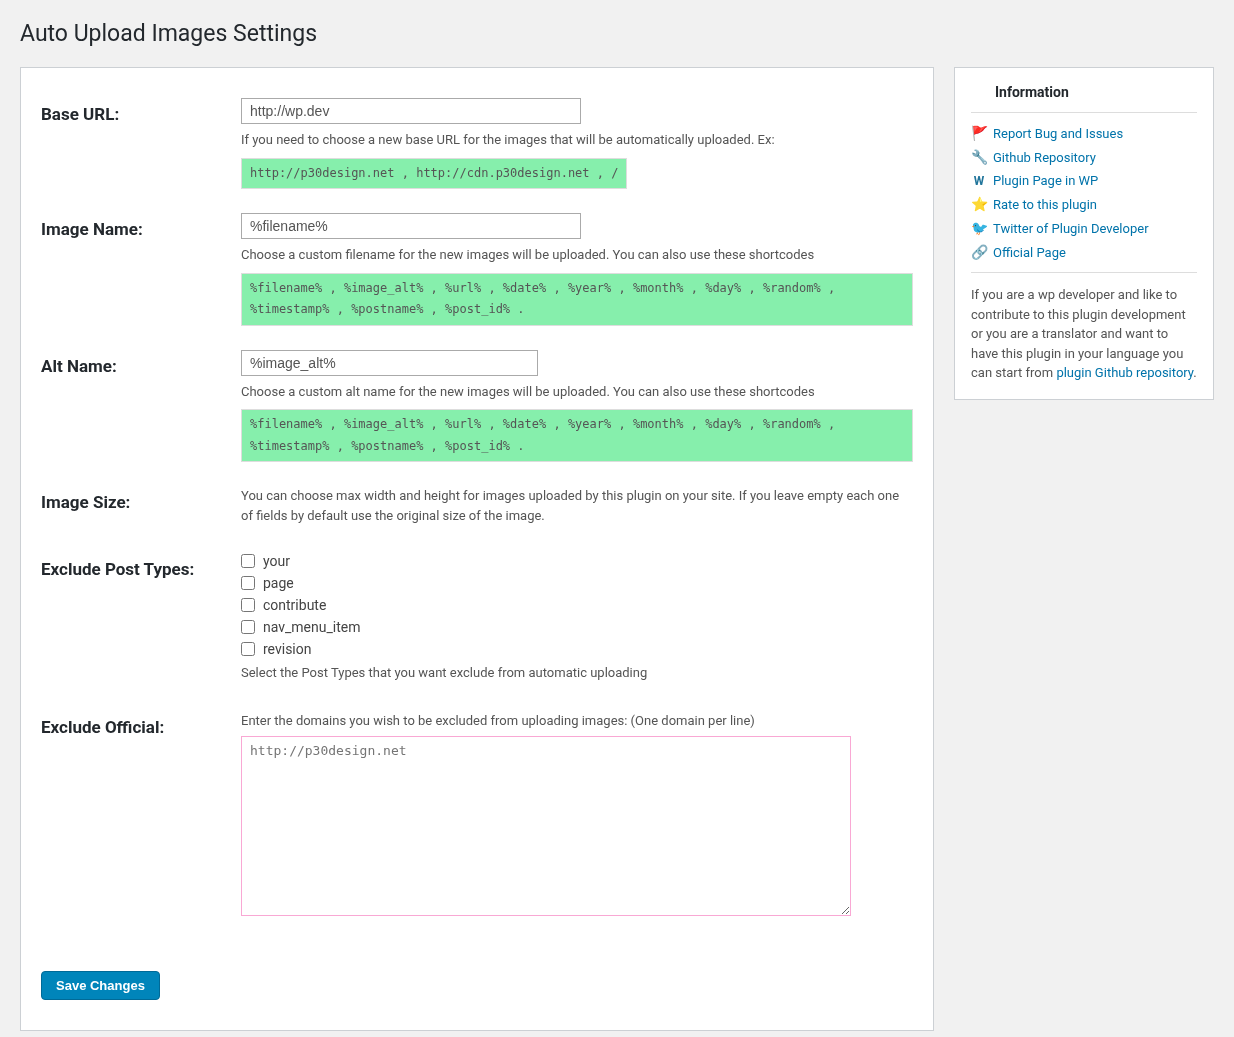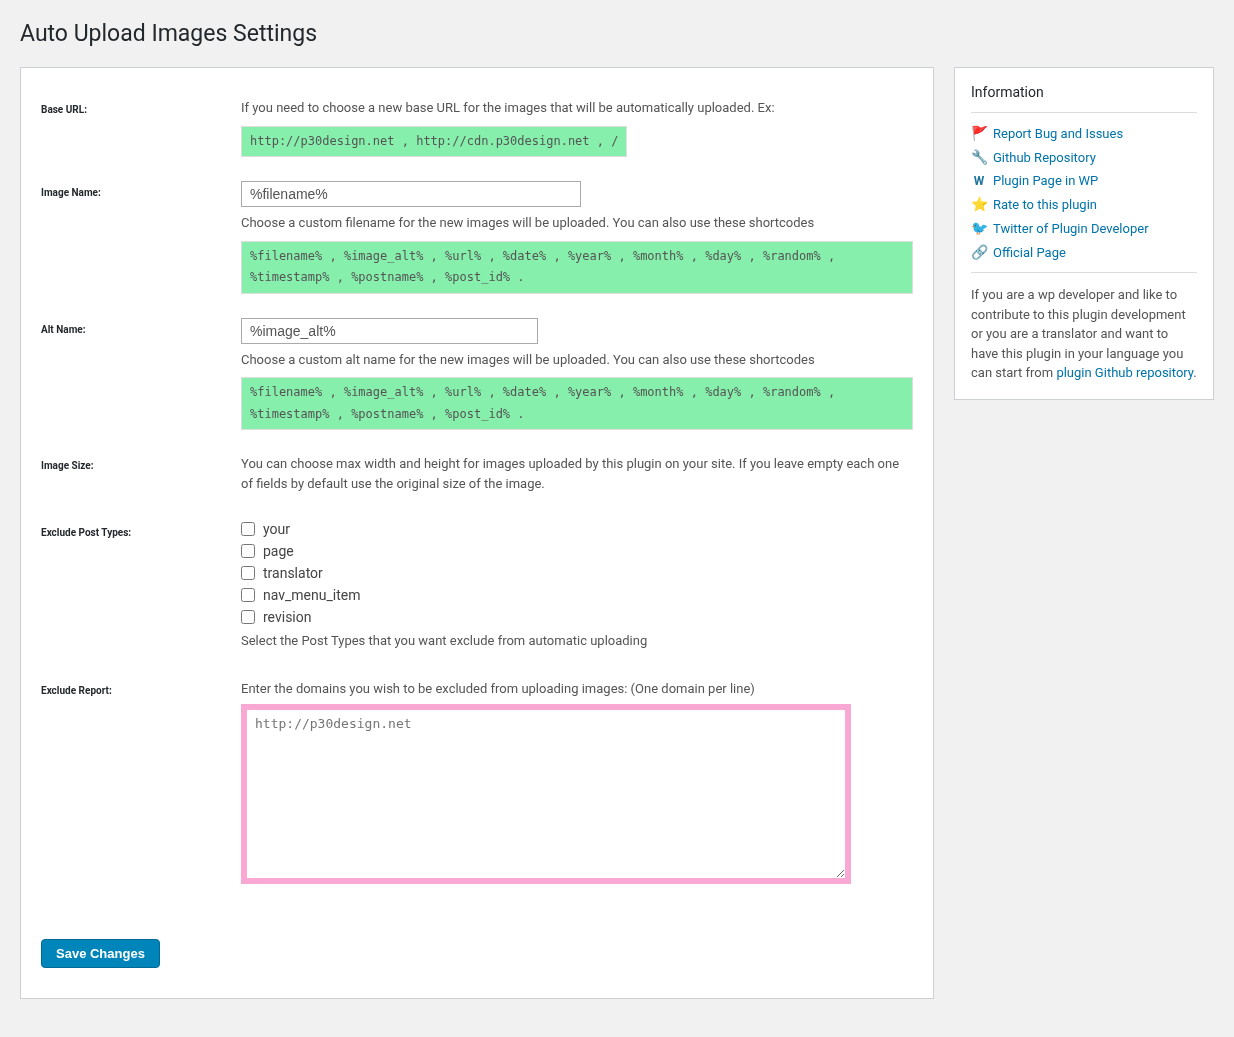--- a/index.html
+++ b/index.html
@@ -28,23 +28,24 @@
       padding: 30px 20px;
     }
     .sidebar {
       width: 260px;
       background: #fff;
       border: 1px solid #ccd0d4;
       padding: 16px;
     }
     .sidebar h3 {
       font-size: 14px;
-      font-weight: 400;
+      font-weight: 700;
       color: #23282d;
       margin-bottom: 12px;
+      margin-left: 24px;
     }
     .sidebar-divider {
       border: none;
       border-top: 1px solid #ddd;
       margin: 12px 0;
     }
     .sidebar-link {
       display: flex;
       align-items: center;
       gap: 6px;
@@ -74,21 +75,21 @@
     
     .form-row {
       display: flex;
       margin-bottom: 24px;
       align-items: flex-start;
     }
     .form-label {
       width: 200px;
       min-width: 200px;
       font-weight: 700;
-      font-size: 10px;
+      font-size: 17px;
       color: #23282d;
       padding-top: 6px;
     }
     .form-field {
       flex: 1;
     }
     .form-field input[type="text"] {
       width: 340px;
       padding: 4px 8px;
       border: 1px solid #aaa;
@@ -141,21 +142,21 @@
     .checkbox-item input[type="checkbox"] {
       width: 14px;
       height: 14px;
     }
     
     .form-field textarea {
       width: 100%;
       max-width: 610px;
       height: 180px;
       padding: 6px 8px;
-      border: 6px solid #f9a8d4;
+      border: 1px solid #f9a8d4;
       font-size: 13px;
       color: #999;
       font-family: monospace;
       resize: vertical;
     }
     
     .save-btn {
       background: #0085ba;
       color: #fff;
       border: 1px solid #006a97;
@@ -173,20 +174,21 @@
 <h1>Auto Upload Images Settings</h1>
 
 <div class="main-layout">
 
   <div class="main-panel">
 
     
     <div class="form-row">
       <div class="form-label">Base URL:</div>
       <div class="form-field">
+        <input type="text" value="http://wp.dev" style="">
         <div class="field-desc">If you need to choose a new base URL for the images that will be automatically uploaded. Ex:</div>
         <div class="code-block">http://p30design.net , http://cdn.p30design.net , /</div>
       </div>
     </div>
 
     
     <div class="form-row">
       <div class="form-label">Image Name:</div>
       <div class="form-field">
         <input type="text" value="%filename%" style="">
@@ -220,37 +222,37 @@
         <div class="checkbox-item">
           <input type="checkbox" style="">
           <span>your</span>
         </div>
         <div class="checkbox-item">
           <input type="checkbox" style="">
           <span>page</span>
         </div>
         <div class="checkbox-item">
           <input type="checkbox" style="">
-          <span>translator</span>
+          <span>contribute</span>
         </div>
         <div class="checkbox-item">
           <input type="checkbox" style="">
           <span>nav_menu_item</span>
         </div>
         <div class="checkbox-item">
           <input type="checkbox" style="">
           <span>revision</span>
         </div>
         <div class="field-desc" style="margin-top:6px;">Select the Post Types that you want exclude from automatic uploading</div>
       </div>
     </div>
 
     
     <div class="form-row">
-      <div class="form-label">Exclude Report:</div>
+      <div class="form-label">Exclude Official:</div>
       <div class="form-field">
         <div class="field-desc" style="margin-bottom:6px;">Enter the domains you wish to be excluded from uploading images: (One domain per line)</div>
         <textarea placeholder="http://p30design.net" style=""></textarea>
       </div>
     </div>
 
     
     <button class="save-btn">Save Changes</button>
 
   </div>

